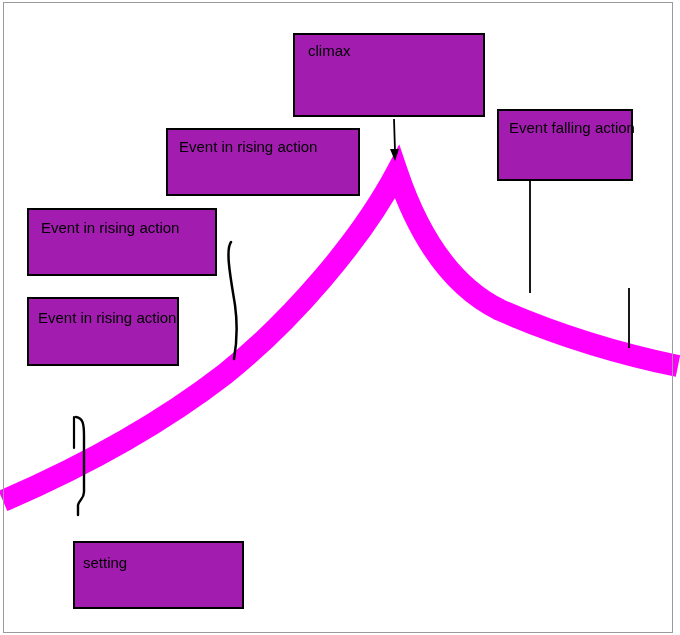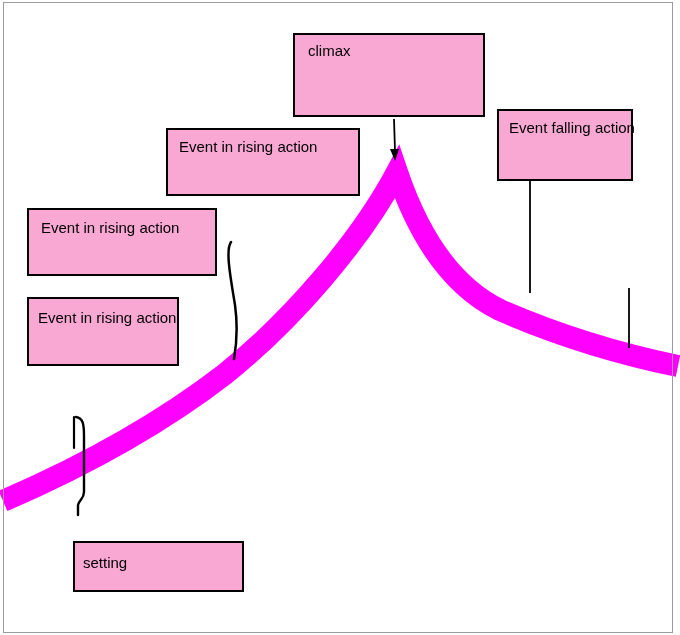--- a/index.html
+++ b/index.html
@@ -6,32 +6,32 @@
   .canvas{
     position:relative;width:680px;height:635px;background:#ffffff;
     font-family:"Liberation Sans",sans-serif;overflow:hidden;
   }
   .diagram-svg{position:absolute;left:0;top:0;z-index:1;}
   .page-border{
     position:absolute;left:3px;top:2px;width:668px;height:629px;
     border:1px solid #9b9b9b;z-index:3;pointer-events:none;
   }
   .box{
-    position:absolute;box-sizing:border-box;background:#f9a8d4;
+    position:absolute;box-sizing:border-box;background:#a21caf;
     border:2px solid #000000;z-index:2;font-size:15px;color:#000000;
     line-height:1.2;
   }
   .box .lbl{display:block;white-space:nowrap;}
   #box-climax     {left:293px;top:33px; width:192px;height:84px;padding:7px 6px 0 13px;}
   #box-rising-top {left:166px;top:128px;width:194px;height:68px;padding:8px 6px 0 11px;}
   #box-rising-mid {left:27px; top:208px;width:190px;height:68px;padding:9px 6px 0 12px;}
   #box-rising-bot {left:27px; top:297px;width:152px;height:69px;padding:10px 6px 0 9px;}
   #box-falling    {left:497px;top:109px;width:136px;height:72px;padding:8px 4px 0 10px;}
   #box-resolution {left:547px;top:206px;width:106px;height:67px;padding:6px 4px 0 9px;}
-  #box-setting    {left:73px; top:541px;width:171px;height:51px;padding:11px 6px 0 8px;}
+  #box-setting    {left:73px; top:541px;width:171px;height:68px;padding:11px 6px 0 8px;}
 </style>
 </head>
 <body>
 
 <div class="canvas">
 
   <svg class="diagram-svg" width="680" height="635" viewBox="0 0 680 635">
 
     <path d="M 3,501 C 70,472 150,432 225,374 C 290,322 360,242 397,172
              C 420,240 455,288 500,310 C 555,334 615,353 678,366" fill="none" stroke-width="22" stroke-linecap="butt" stroke-linejoin="miter" stroke-miterlimit="6" stroke="#ff00ff"></path>

